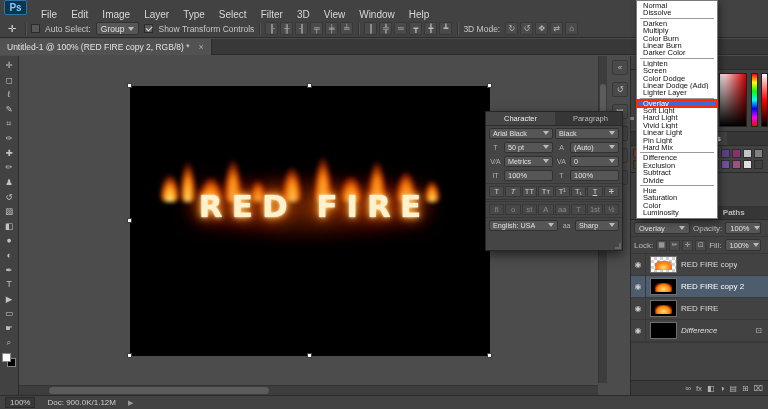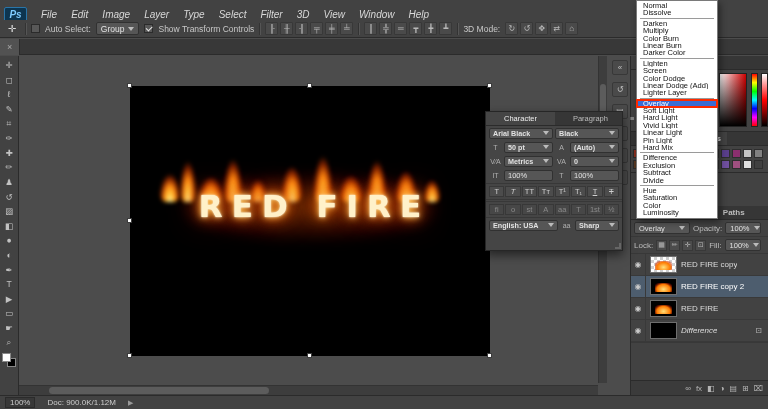--- a/index.html
+++ b/index.html
@@ -1,21 +1,21 @@
 <!DOCTYPE html>
 <html><head>
 <meta charset="utf-8">
 <style>
   * { box-sizing: border-box; margin: 0; padding: 0; }
   html,body { width:768px; height:409px; overflow:hidden; }
   body { font-family:"Liberation Sans","DejaVu Sans",sans-serif; background:#4c4c4c; color:#ccc; position:relative; }
   .screen { position:absolute; inset:0; width:768px; height:409px; }
 
   
-  .menubar { position:absolute; top:0; left:0; right:0; height:29px; background:#424242; border-bottom:1px solid #2b2b2b; display:flex; align-items:center; font-size:10px; z-index:5;font-style:italic; }
+  .menubar { position:absolute; top:0; left:0; right:0; height:29px; background:#424242; border-bottom:1px solid #2b2b2b; display:flex; align-items:flex-start; font-size:10px; z-index:5; }
   .ps-logo { width:23px; height:15px; margin:0 7px 0 4px; background:#0d3550; color:#7ecbff; border:1px solid #2a75a8; font-size:10px; font-weight:bold; display:flex; align-items:center; justify-content:center; border-radius:2px; }
   .menu-items { display:flex; height:100%; align-items:center; }
   .menu-item { padding:0 7px; color:#d8d8d8; cursor:default; }
 
   
   .optionsbar { position:absolute; top:20px; left:0; right:0; height:18px; background:#424242; border-bottom:1px solid #2b2b2b; display:flex; align-items:center; font-size:8.5px; gap:5px; padding:0 4px; z-index:5; color:#c8c8c8; }
   .vsep { width:1px; height:12px; background:#333; box-shadow:1px 0 0 #555; }
   .opt-tool { width:16px; text-align:center; font-size:10px; color:#ddd; }
   .cb { width:9px; height:9px; background:#585858; border:1px solid #2b2b2b; position:relative; display:inline-block; }
   .cb.on::after { content:""; position:absolute; left:1px; top:1px; width:5px; height:2.5px; border-left:1.5px solid #e8e8e8; border-bottom:1.5px solid #e8e8e8; transform:rotate(-45deg); }
@@ -109,21 +109,21 @@
   .bd-item.sel { background:#3a6cd4; color:#fff; outline:2px solid #ff2a00; outline-offset:-1px; }
 
   
   .char-panel { position:absolute; left:485px; top:55px; width:138px; height:140px; background:#454545; border:1px solid #262626; box-shadow:0 4px 10px rgba(0,0,0,0.55); z-index:20; font-size:7.5px; }
   .cp-tabs { height:14px; background:#363636; display:flex; align-items:stretch; border-bottom:1px solid #2b2b2b; }
   .cp-tab { padding:0 18px; display:flex; align-items:center; color:#bdbdbd; }
   .cp-tab.active { background:#454545; color:#eee; }
   .cp-menu { margin-left:auto; padding:0 4px; display:flex; align-items:center; color:#bbb; }
   .cprow { display:flex; gap:2px; padding:1.5px 3px; align-items:center; }
   .cprow .combo { flex:1; height:11px; font-size:7.2px; padding:0 3px; min-width:0; }
-  .cprow .combo span { overflow:hidden; white-space:nowrap;font-weight:bold; }
+  .cprow .combo span { overflow:hidden; white-space:nowrap; }
   .ci { width:13px; flex:none; color:#b0b0b0; font-size:7px; text-align:center; }
   .val { flex:1; height:11px; background:#565656; border:1px solid #313131; border-radius:2px; display:flex; align-items:center; padding:0 3px; color:#e2e2e2; }
   .cswatch { flex:1; height:11px; background:#fff; border:1px solid #222; }
   .tbtn-row { display:flex; gap:1px; padding:2px 3px; border-top:1px solid #383838; border-bottom:1px solid #383838; margin-top:1px; }
   .tbtn { flex:1; height:11px; font-size:7.5px; color:#cfcfcf; background:#4c4c4c; border:1px solid #383838; display:flex; align-items:center; justify-content:center; }
   .tbtn.s1 { font-style:italic; }
   .tbtn.s6 { text-decoration:underline; }
   .tbtn.s7 { text-decoration:line-through; }
   .tbtn.ot { color:#8a8a8a; background:#474747; }
   .cp-grip { position:absolute; right:1px; bottom:1px; width:6px; height:6px; border-right:2px solid #666; border-bottom:2px solid #666; }
@@ -189,20 +189,21 @@
         <span class="obtn">↻</span>
         <span class="obtn">↺</span>
         <span class="obtn">✥</span>
         <span class="obtn">⇄</span>
         <span class="obtn">⌂</span>
       </span>
   </div>
 
   <div class="tabbar">
     <div class="doc-tab">
+      <span>Untitled-1 @ 100% (RED FIRE copy 2, RGB/8) *</span>
       <span class="tab-close">×</span>
     </div>
   </div>
 
   <div class="workspace">
 
     <div class="toolbar">
       <div id="tools-list">
           <div class="tool" title="move-tool">✛</div>
           <div class="tool" title="marquee-tool">◻</div>

